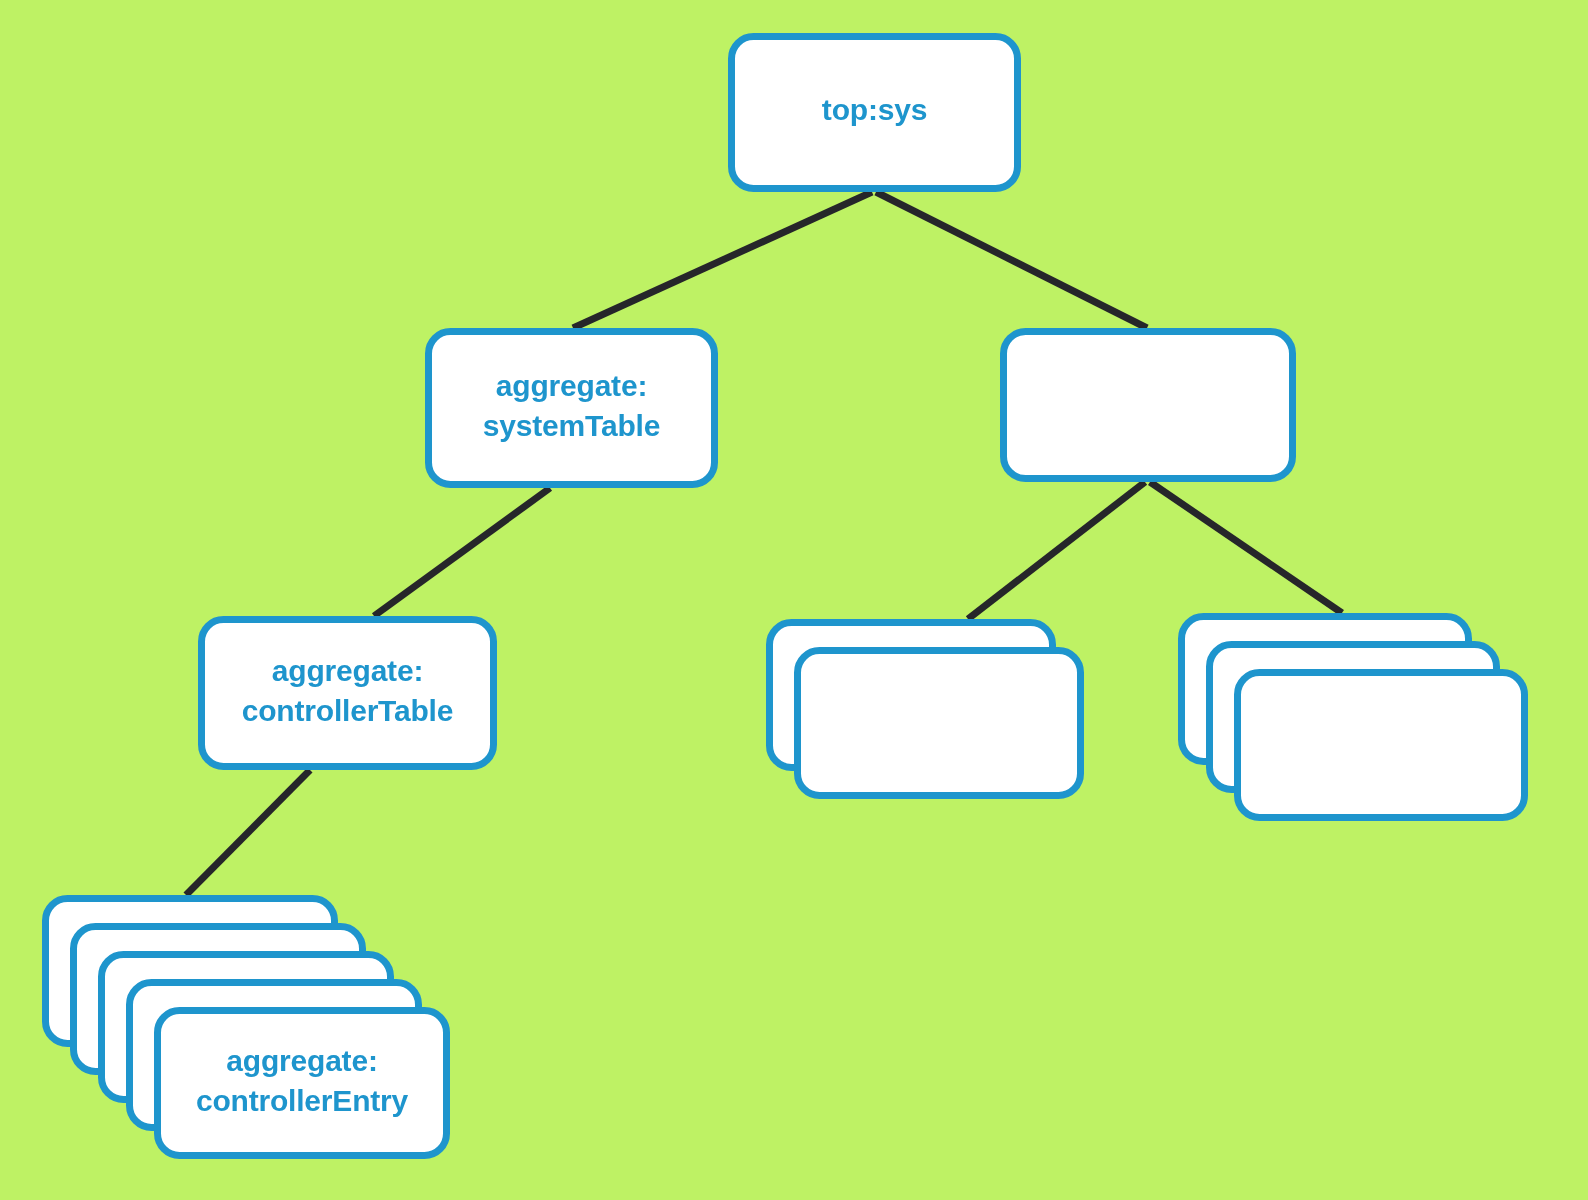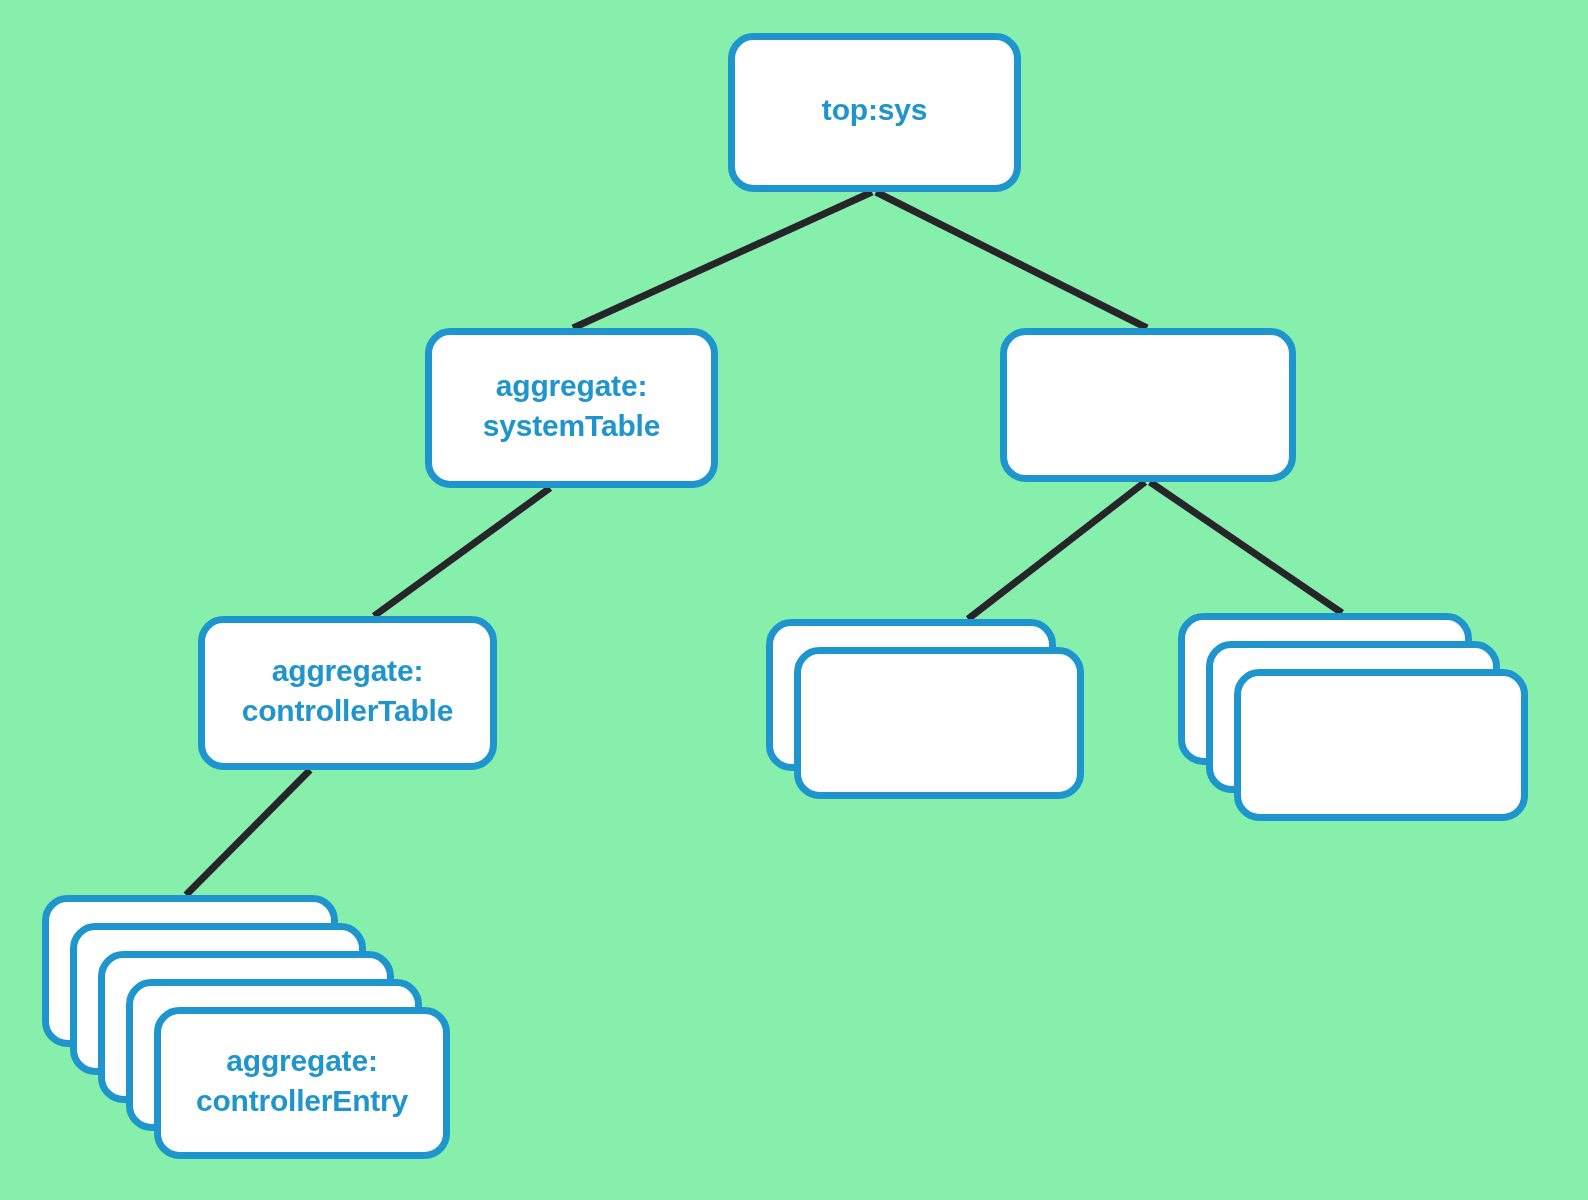--- a/index.html
+++ b/index.html
@@ -10,21 +10,21 @@
   body {
     width: 1588px;
     height: 1200px;
     font-family: "Liberation Sans", sans-serif;
     overflow: hidden;
   }
   #diagram-root {
     position: relative;
     width: 1588px;
     height: 1200px;
-    background: #86efac;
+    background: #bef264;
   }
   svg.canvas {
     position: absolute;
     top: 0;
     left: 0;
     width: 1588px;
     height: 1200px;
   }
   .node-label {
     font-family: "Liberation Sans", sans-serif;

